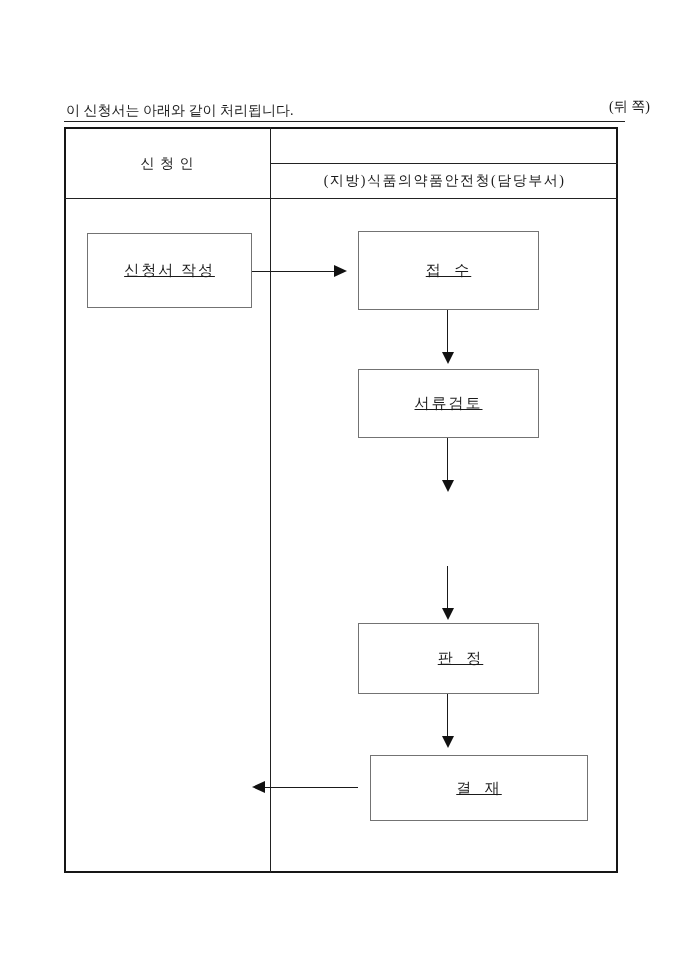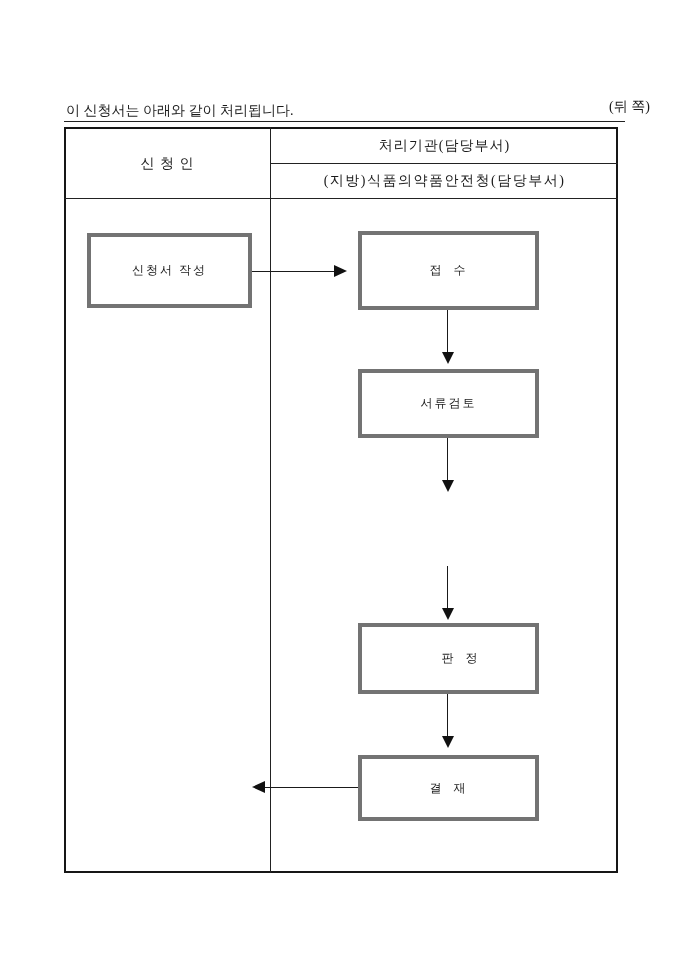--- a/index.html
+++ b/index.html
@@ -40,30 +40,31 @@
     display: flex;
     align-items: center;
     justify-content: center;
     font-size: 14px;
     color: #1a1a1a;
     white-space: pre;
   }
   
   .flow-box {
     position: absolute;
-    border: 4px solid #737373;
+    border: 1px solid #737373;
     box-sizing: border-box;
     background: #ffffff;
     display: flex;
     align-items: center;
     justify-content: center;
-    font-size: 12px;
+    font-size: 15px;
     letter-spacing: 2px;
     color: #1a1a1a;
     white-space: pre;
+    text-decoration: underline;
   }
   
   .arrow-line-h { position: absolute; height: 1px; background: #1a1a1a; }
   .arrow-line-v { position: absolute; width: 1px; background: #1a1a1a; }
   
   .head-right {
     position: absolute;
     width: 0; height: 0;
     border-left: 13px solid #111111;
     border-top: 6px solid transparent;
@@ -95,29 +96,28 @@
 
   <div class="table-frame"></div>
 
   <div class="vline" style="left:270px; top:127px; height:746px;"></div>
 
   <div class="hline" style="left:271px; top:163px; width:347px;"></div>
 
   <div class="hline" style="left:64px; top:198px; width:554px;"></div>
 
   <div class="cell" style="left:66px; top:129px; width:203px; height:69px; letter-spacing:1px;">신 청 인</div>
-  <div class="cell" style="left:271px; top:128px; width:347px; height:35px; letter-spacing:1px;">처리기관(담당부서)</div>
   <div class="cell" style="left:271px; top:163px; width:347px; height:35px; letter-spacing:1.5px;">(지방)식품의약품안전청(담당부서)</div>
 
   <div class="flow-box" style="left:87px; top:233px; width:165px; height:75px;">신청서 작성</div>
 
   <div class="flow-box" style="left:358px; top:231px; width:181px; height:79px;">접  수</div>
   <div class="flow-box" style="left:358px; top:369px; width:181px; height:69px;">서류검토</div>
   <div class="flow-box" style="left:358px; top:623px; width:181px; height:71px;padding-left:24px;">판  정</div>
-  <div class="flow-box" style="left:358px; top:755px; width:181px; height:66px;text-align:center;">결  재</div>
+  <div class="flow-box" style="left:370px; top:755px; width:218px; height:66px;text-align:center;">결  재</div>
 
   <div class="arrow-line-h" style="left:252px; top:271px; width:82px;"></div>
   <div class="head-right" style="left:334px; top:265px;"></div>
 
   <div class="arrow-line-v" style="left:447px; top:310px; height:42px;"></div>
   <div class="head-down" style="left:442px; top:352px;"></div>
 
   <div class="arrow-line-v" style="left:447px; top:438px; height:42px;"></div>
   <div class="head-down" style="left:442px; top:480px;"></div>
 

